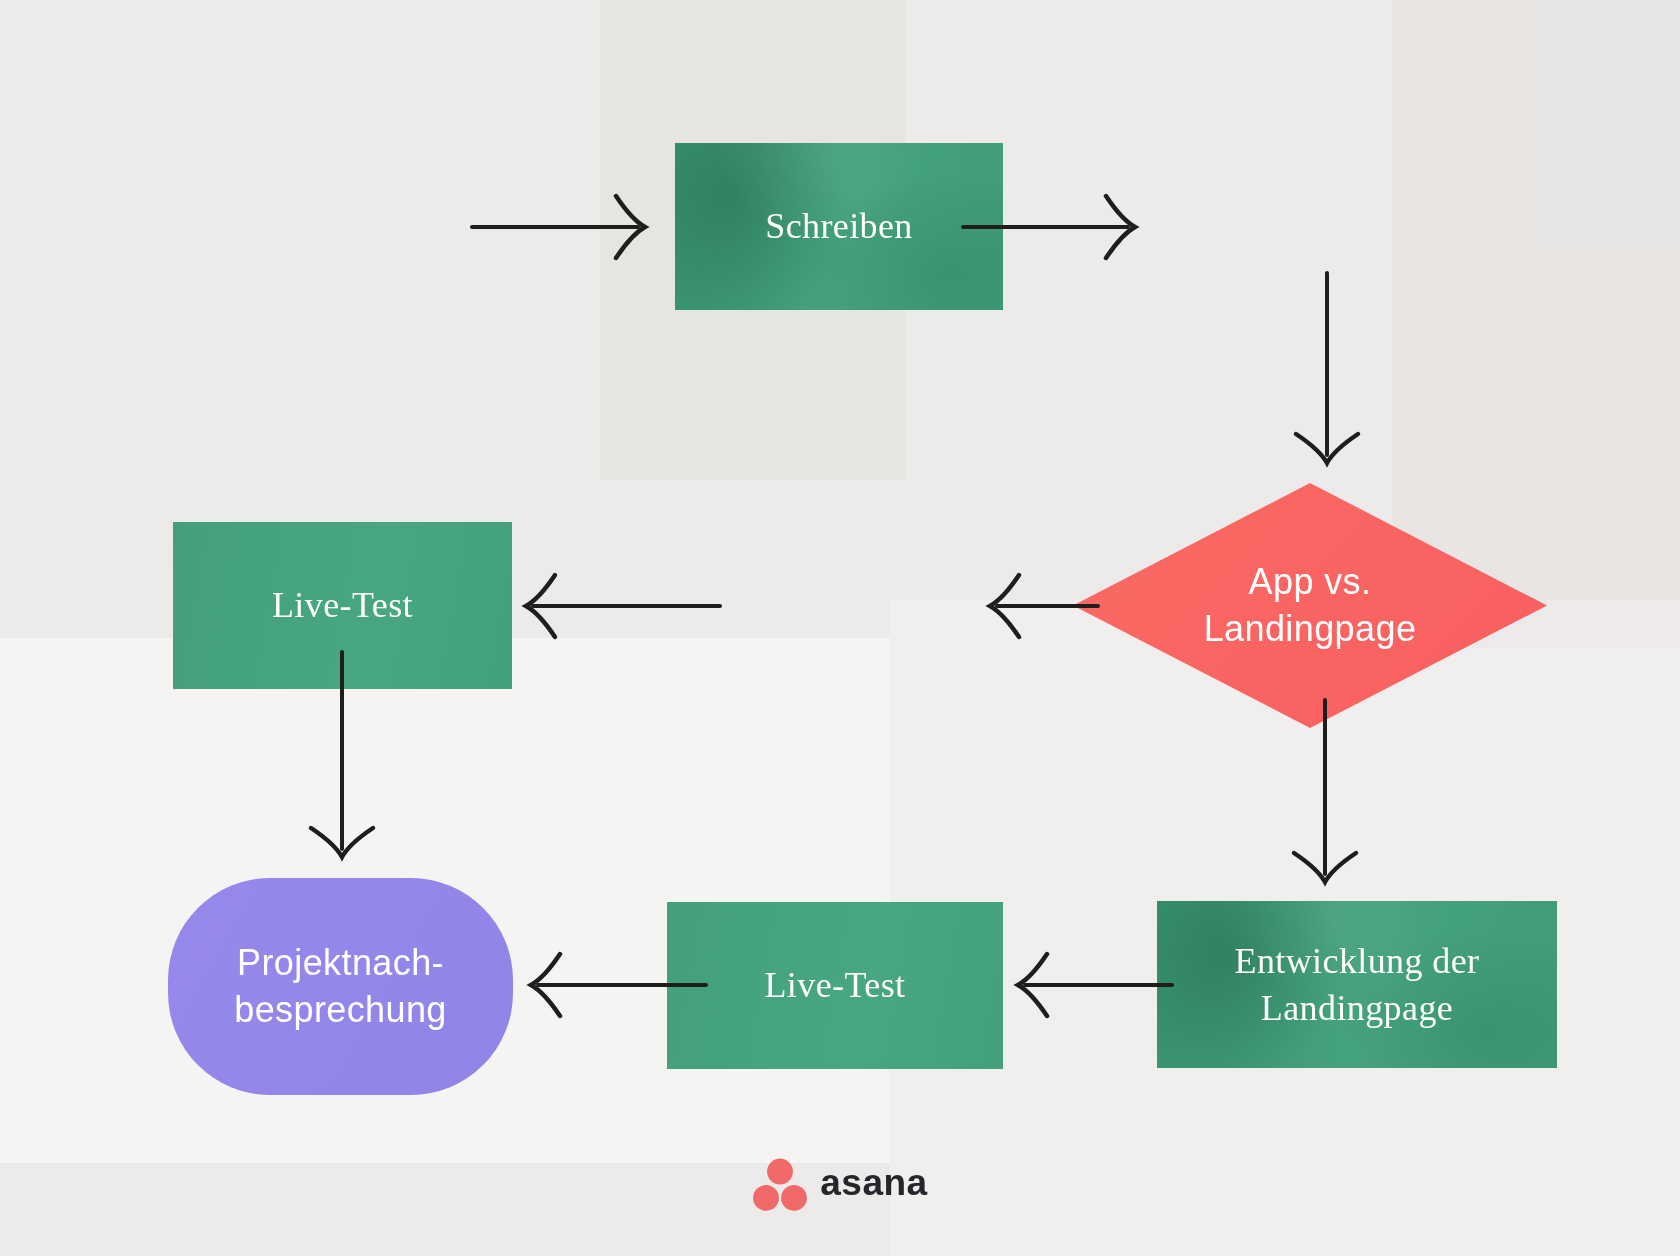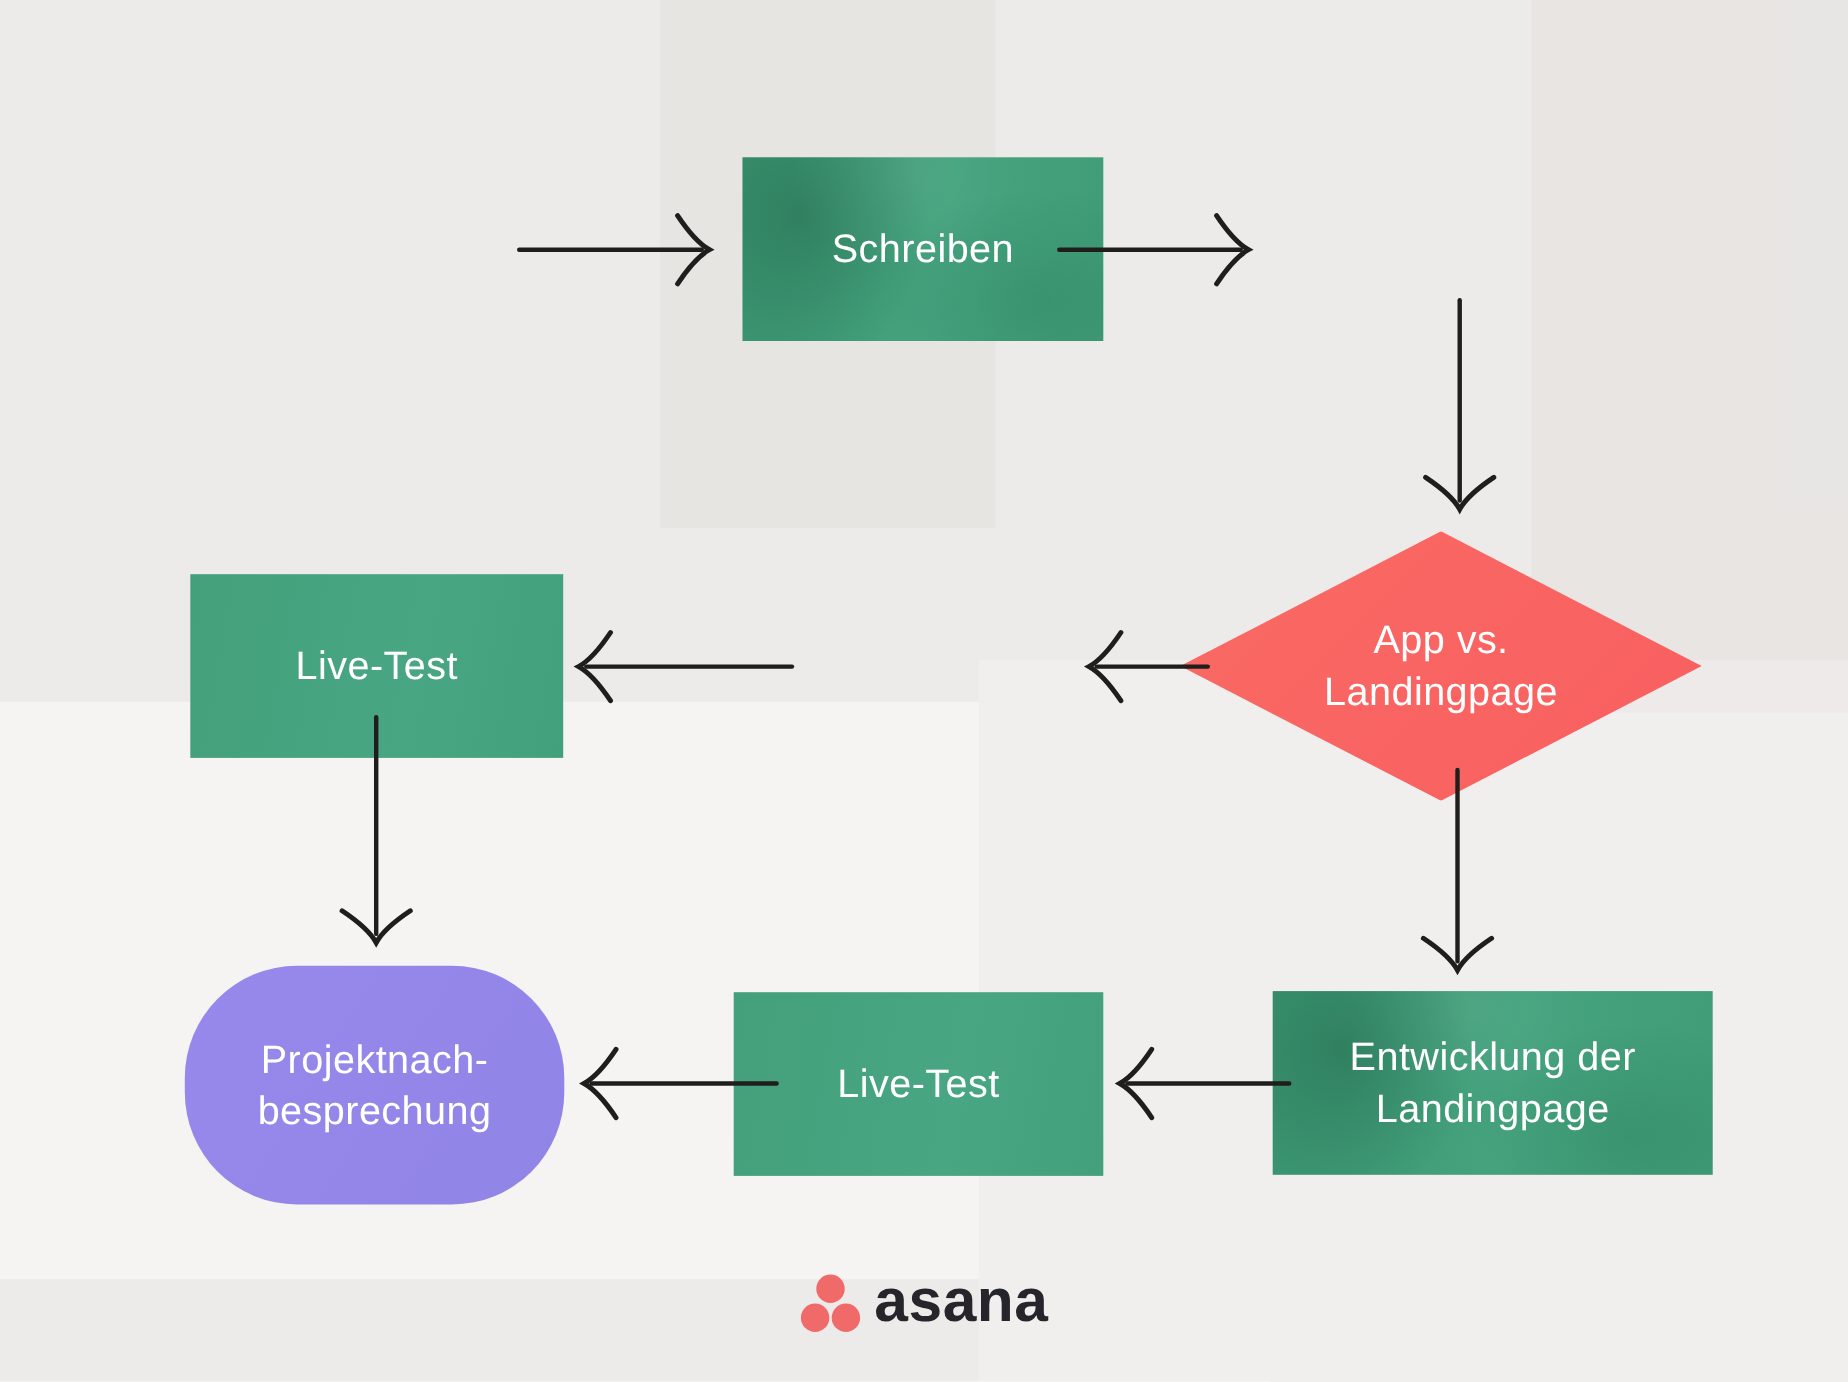--- a/index.html
+++ b/index.html
@@ -44,21 +44,21 @@
     text-align: center;
     color: #ffffff;
     font-size: 36px;
     font-weight: 300;
     letter-spacing: 0.4px;
     line-height: 1.28;
   }
   .node-label { white-space: pre-line; }
 
   .pill   { border-radius: 102px; background: linear-gradient(120deg, var(--purple, #9789ec), #9184e7); }
-  .rect   { background: linear-gradient(100deg, #43a07b, #48a682 60%, #42a07c); }
+  .rect   { background: linear-gradient(100deg, #43a07b, #48a682 60%, #42a07c); font-family: Liberation Serif, serif; }
   .rect.textured {
     background:
       radial-gradient(190px 230px at 16% 32%, rgba(18,72,50,0.30), transparent 62%),
       radial-gradient(240px 170px at 82% 78%, rgba(22,84,58,0.16), transparent 60%),
       radial-gradient(150px 120px at 45% 10%, rgba(255,255,255,0.06), transparent 70%),
       linear-gradient(100deg, #3a9470, var(--green, #45a37e) 55%, #3f9c77);
   }
   .circle {
     border-radius: 50%;
     background: radial-gradient(circle at 42% 34%, #64164a, var(--plum, #570f3c) 75%);
@@ -74,21 +74,21 @@
     top: 1150px;
     height: 70px;
     display: flex;
     align-items: center;
     justify-content: center;
     gap: 12px;
     z-index: 2;
   }
   .logo-dots { width: 56px; height: 56px; display: block; }
   .logo-word {
-    font-size: 55px;
+    font-size: 37px;
     font-weight: 600;
     letter-spacing: 0.5px;
     color: var(--logoText, #27252c);
     line-height: 1;
     padding-bottom: 6px;
   }
 </style>
 </head>
 <body>
 

